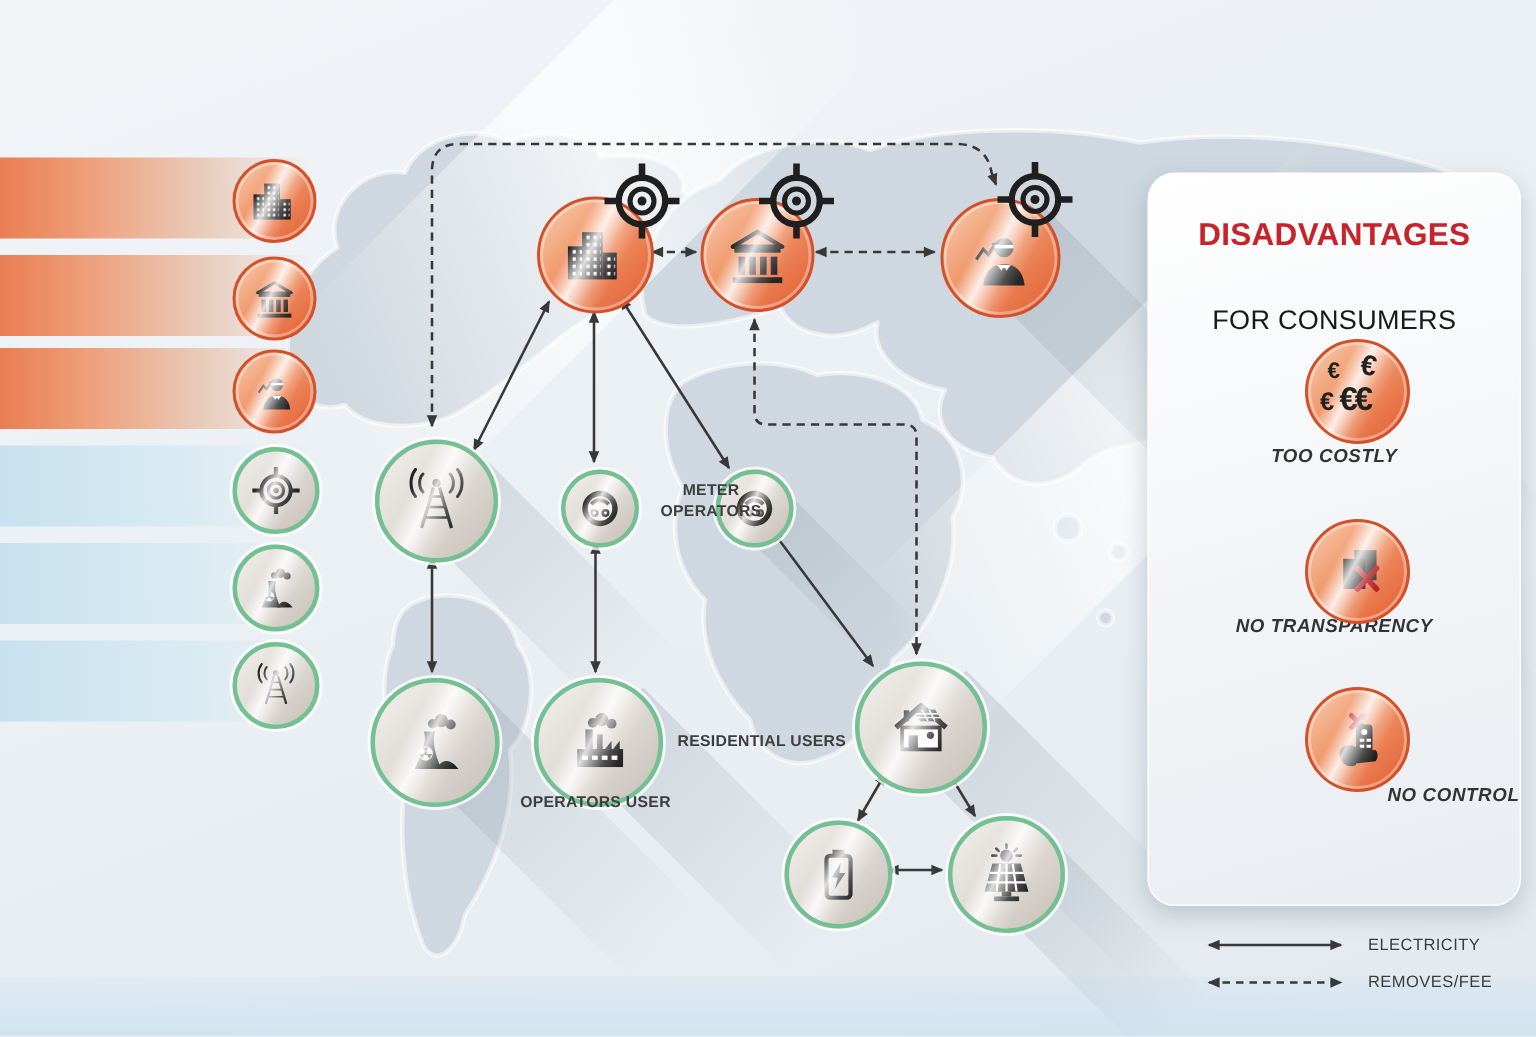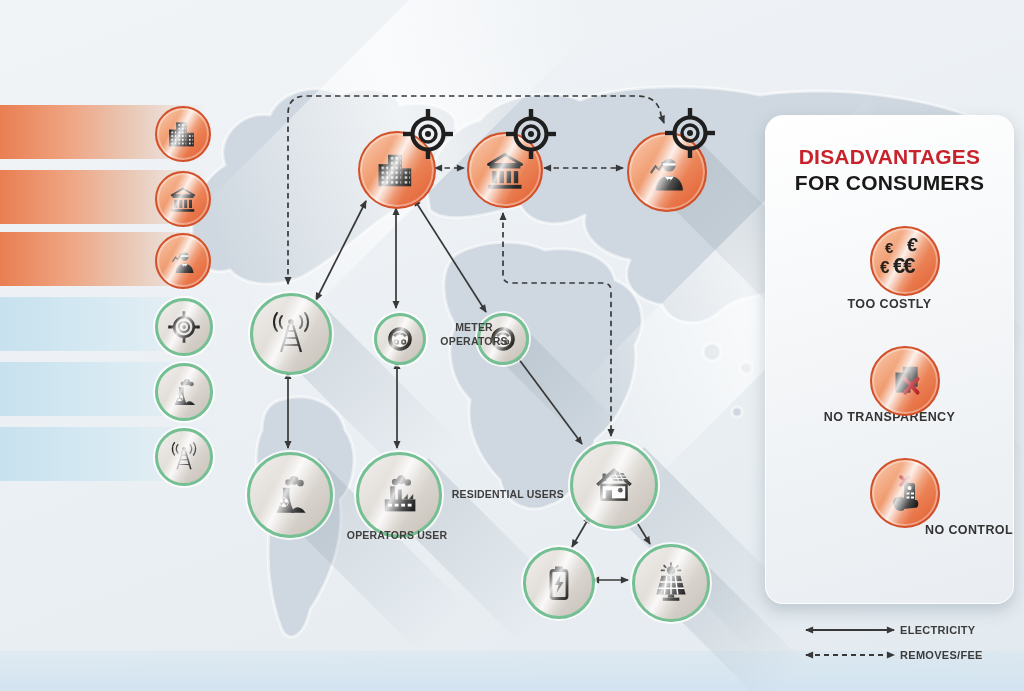--- a/index.html
+++ b/index.html
@@ -37,27 +37,27 @@
   .tbadge{position:absolute;z-index:6;}
   .nlabel{position:absolute;z-index:6;font-size:10.5px;font-weight:700;color:#3e3e3e;
           letter-spacing:.2px;line-height:1.3;}
   
   #panel{position:absolute;left:765px;top:115px;width:247px;height:487px;z-index:7;
          border-radius:18px;border:1px solid #fff;
          background:linear-gradient(165deg,#ffffff 0%,#f4f6f8 45%,#e9edf1 100%);
          box-shadow:0 6px 16px rgba(110,128,144,.35);}
   .ptitle{position:absolute;left:0;top:28px;width:100%;text-align:center;line-height:1.25;}
   .ptitle .l1{font-size:21px;font-weight:800;color:#c8232b;letter-spacing:.2px;}
-  .ptitle .l2{font-size:21px;font-weight:700;color:#191919;letter-spacing:.2px;}
-  .pitem-label{position:absolute;width:100%;text-align:center;font-size:12.5px;font-weight:700;color:#333;letter-spacing:.4px;}
+  .ptitle .l2{font-size:18px;font-weight:400;color:#191919;letter-spacing:.2px;margin-top:32px;}
+  .pitem-label{position:absolute;width:100%;text-align:center;font-size:12.5px;font-weight:700;color:#333;letter-spacing:.4px;font-style:italic;}
   .euro{position:absolute;font-weight:800;color:#23211e;line-height:1;}
   
   #legend{position:absolute;left:800px;top:618px;width:220px;z-index:8;}
   .lg-row{position:absolute;left:0;display:flex;align-items:center;}
-  .lg-label{font-size:11px;font-weight:700;color:#3c3c3c;margin-left:0;letter-spacing:.3px;}
+  .lg-label{font-size:11px;font-weight:400;color:#3c3c3c;margin-left:12px;letter-spacing:.3px;}
 </style>
 </head>
 <body>
 
 <svg id="map" width="1024" height="691" viewBox="0 0 1024 691">
   <g fill="#cfd8e0" stroke="#ffffff" stroke-width="3" stroke-opacity="
 
 .55" stroke-linejoin="round">
 
     <path d="M195,255 C185,215 200,180 225,165 C215,140 240,110 270,115 C280,90 320,82 340,95 C360,85 395,88 400,105 C430,100 460,110 455,128 C470,135 466,152 450,158 C430,198 392,208 370,228 C342,250 320,268 300,278 C270,289 241,284 230,270 C215,275 198,268 195,255 Z"></path>

